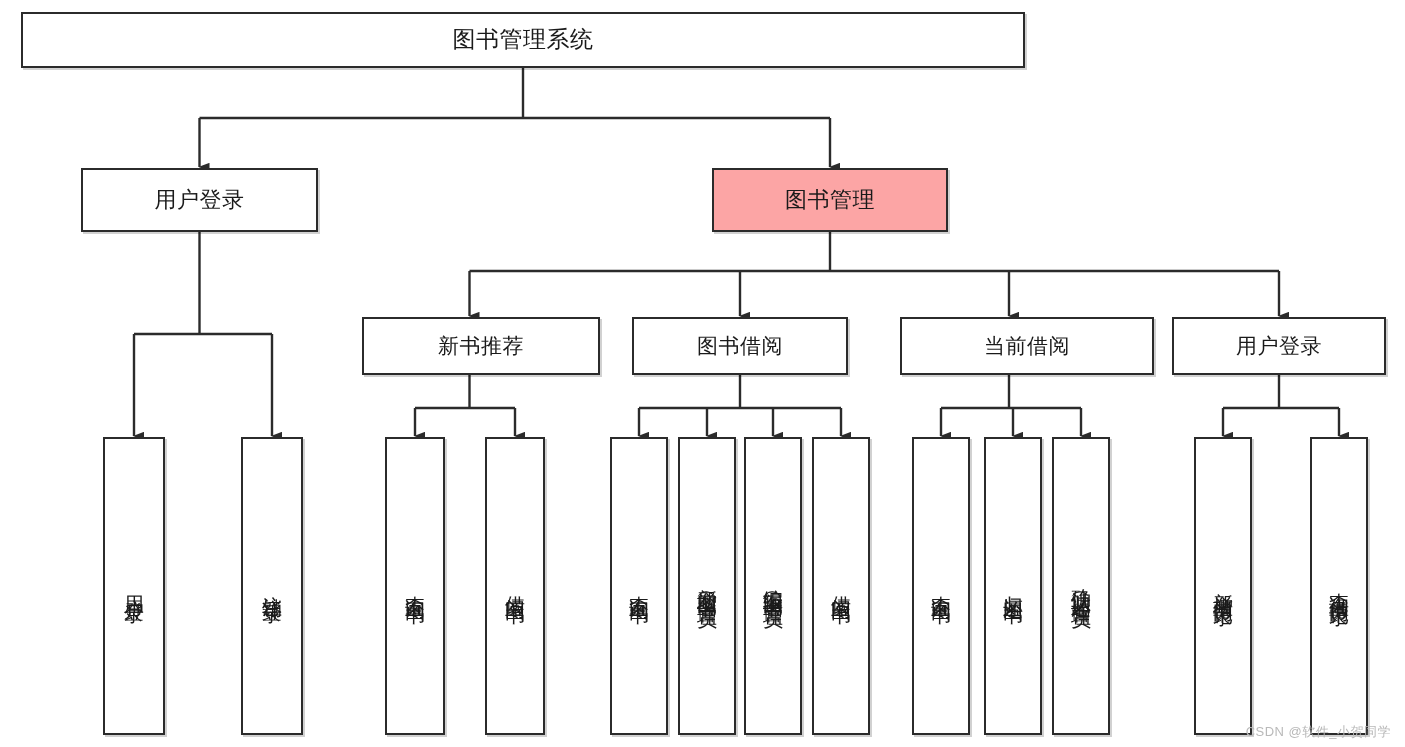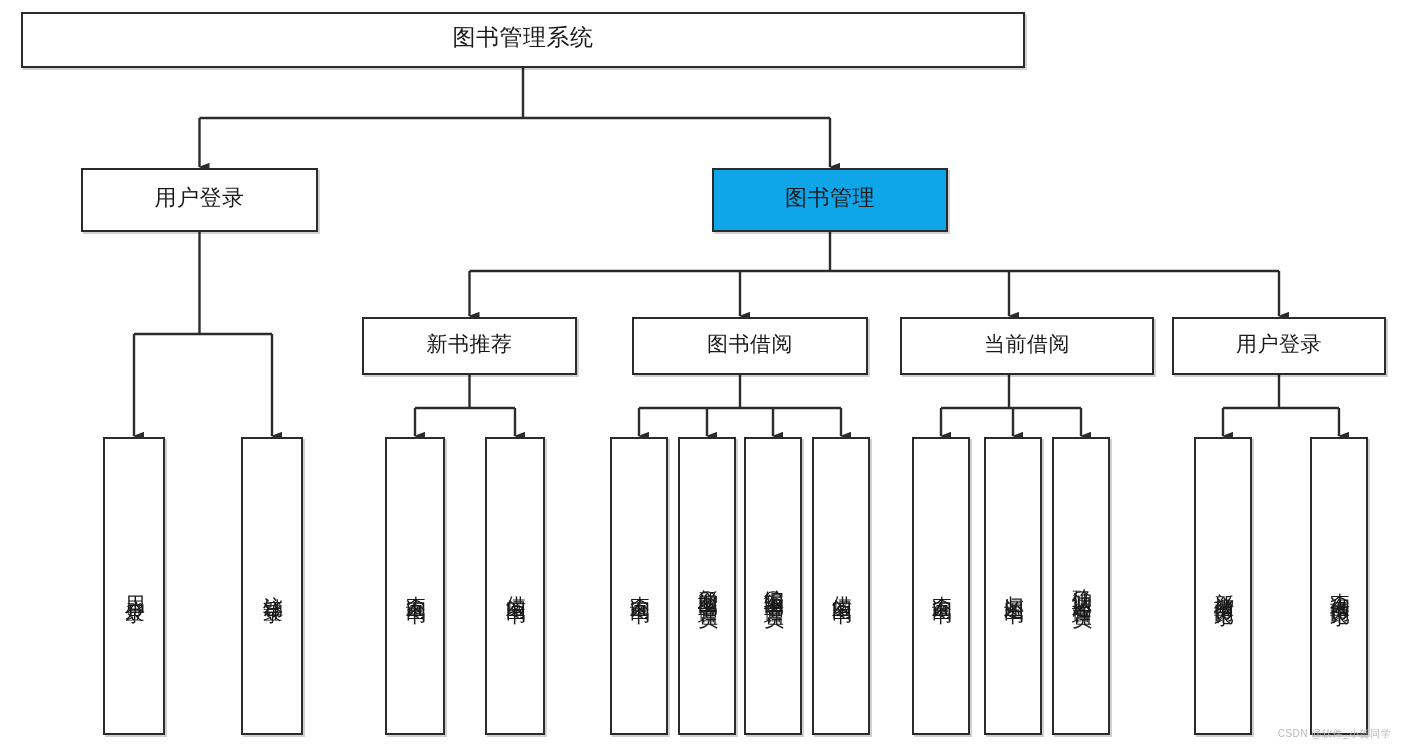--- a/index.html
+++ b/index.html
@@ -22,37 +22,36 @@
     align-items:center;
     justify-content:center;
     color:#1a1a1a;
   }
   .node-box.shadowed{box-shadow:2px 2px 0 rgba(0,0,0,0.18);}
   .node-label{
     text-align:center;
     line-height:1.12;
     letter-spacing:0.5px;
     white-space:nowrap;
-    font-family:Liberation Mono, monospace;
   }
   .lvl0 .node-label{font-size:23px;}
   .lvl1 .node-label{font-size:22px;}
   .lvl2 .node-label{font-size:21px;}
   .leaf .node-label{
     font-size:20px;
     writing-mode:vertical-rl;
     text-orientation:upright;
     letter-spacing:3px;
     line-height:1.05;
     white-space:pre-line;
   }
   .watermark{
     position:absolute;
     right:14px;bottom:6px;
-    font-size:10px;
+    font-size:13px;
     color:#b9b9b9;
     letter-spacing:0.5px;
     user-select:none;
     white-space:nowrap;
   }
 </style>
 </head>
 <body>
 
 <div id="diagram-root">
@@ -98,27 +97,27 @@
         <line x1="1339" y1="408" x2="1339" y2="436" stroke="#2b2b2b" stroke-width="2.4" marker-end="url(#arrowhead)"></line>
       </g>
   </svg>
   <div id="node-layer">
       <div class="node-box shadowed lvl0" style="left: 21px; top: 12px; width: 1004px; height: 56px; border-color: rgb(43, 43, 43); background: rgb(255, 255, 255);">
         <span class="node-label" style="color: rgb(26, 26, 26);">图书管理系统</span>
       </div>
       <div class="node-box shadowed lvl1" style="left: 81px; top: 168px; width: 237px; height: 64px; border-color: rgb(43, 43, 43); background: rgb(255, 255, 255);">
         <span class="node-label" style="color: rgb(26, 26, 26);">用户登录</span>
       </div>
-      <div class="node-box shadowed lvl1" style="left: 712px; top: 168px; width: 236px; height: 64px; border-color: rgb(43, 43, 43); background: #0ea5e9;">
+      <div class="node-box shadowed lvl1" style="left: 712px; top: 168px; width: 236px; height: 64px; border-color: rgb(43, 43, 43); background: #fca5a5;">
         <span class="node-label" style="color: rgb(26, 26, 26);">图书管理</span>
       </div>
-      <div class="node-box shadowed lvl2" style="left: 362px; top: 317px; width: 215px; height: 58px; border-color: rgb(43, 43, 43); background: rgb(255, 255, 255);">
+      <div class="node-box shadowed lvl2" style="left: 362px; top: 317px; width: 238px; height: 58px; border-color: rgb(43, 43, 43); background: rgb(255, 255, 255);">
         <span class="node-label" style="color: rgb(26, 26, 26);">新书推荐</span>
       </div>
-      <div class="node-box shadowed lvl2" style="left: 632px; top: 317px; width: 236px; height: 58px; border-color: rgb(43, 43, 43); background: rgb(255, 255, 255);">
+      <div class="node-box shadowed lvl2" style="left: 632px; top: 317px; width: 216px; height: 58px; border-color: rgb(43, 43, 43); background: rgb(255, 255, 255);">
         <span class="node-label" style="color: rgb(26, 26, 26);">图书借阅</span>
       </div>
       <div class="node-box shadowed lvl2" style="left: 900px; top: 317px; width: 254px; height: 58px; border-color: rgb(43, 43, 43); background: rgb(255, 255, 255);">
         <span class="node-label" style="color: rgb(26, 26, 26);">当前借阅</span>
       </div>
       <div class="node-box shadowed lvl2" style="left: 1172px; top: 317px; width: 214px; height: 58px; border-color: rgb(43, 43, 43); background: rgb(255, 255, 255);">
         <span class="node-label" style="color: rgb(26, 26, 26);">用户登录</span>
       </div>
       <div class="node-box shadowed lvl3 leaf" style="left: 103px; top: 437px; width: 62px; height: 298px; border-color: rgb(43, 43, 43); background: rgb(255, 255, 255);">
         <span class="node-label" style="color: rgb(26, 26, 26);">用户登录</span>

